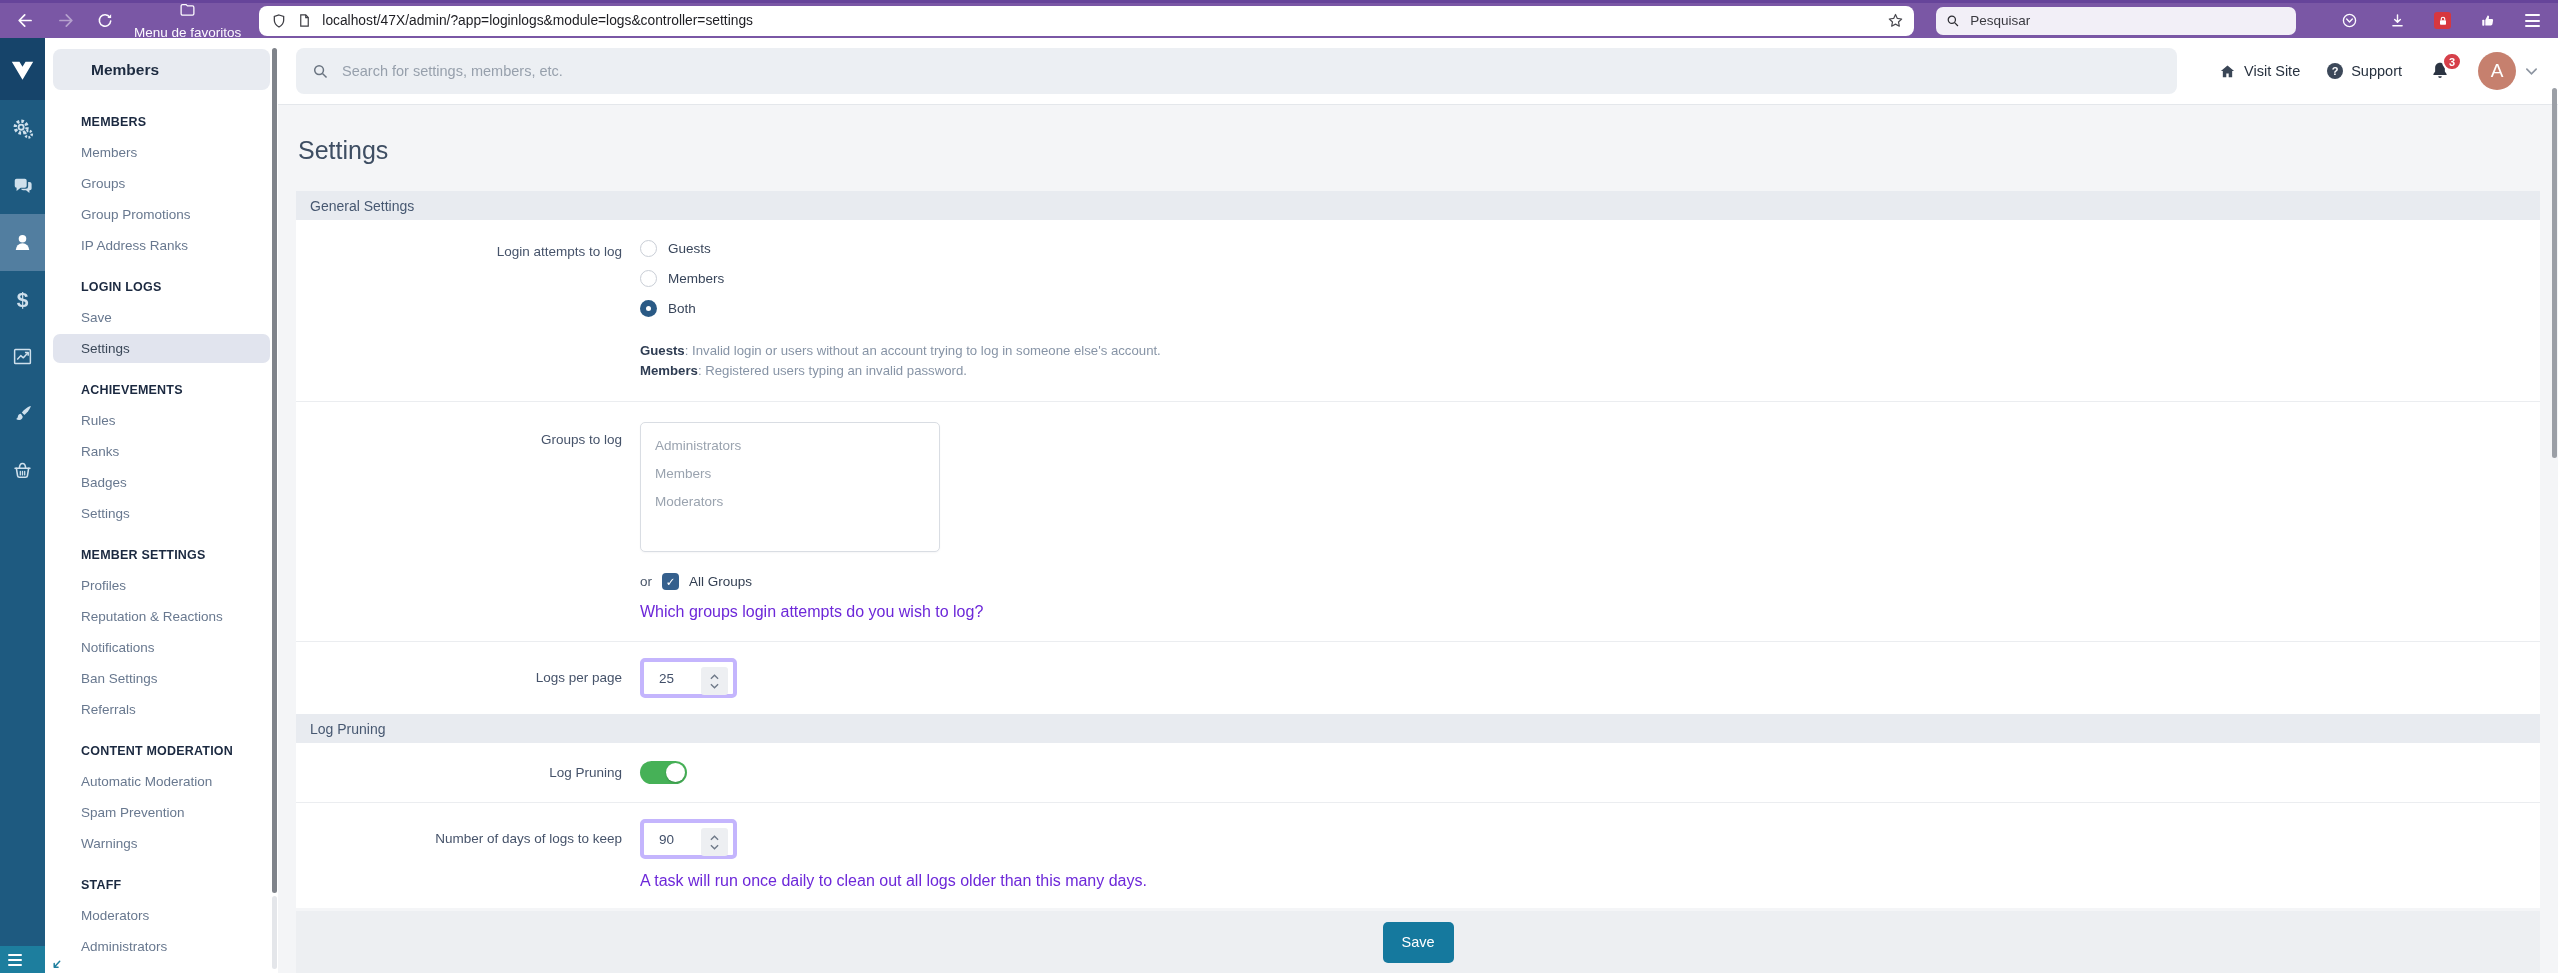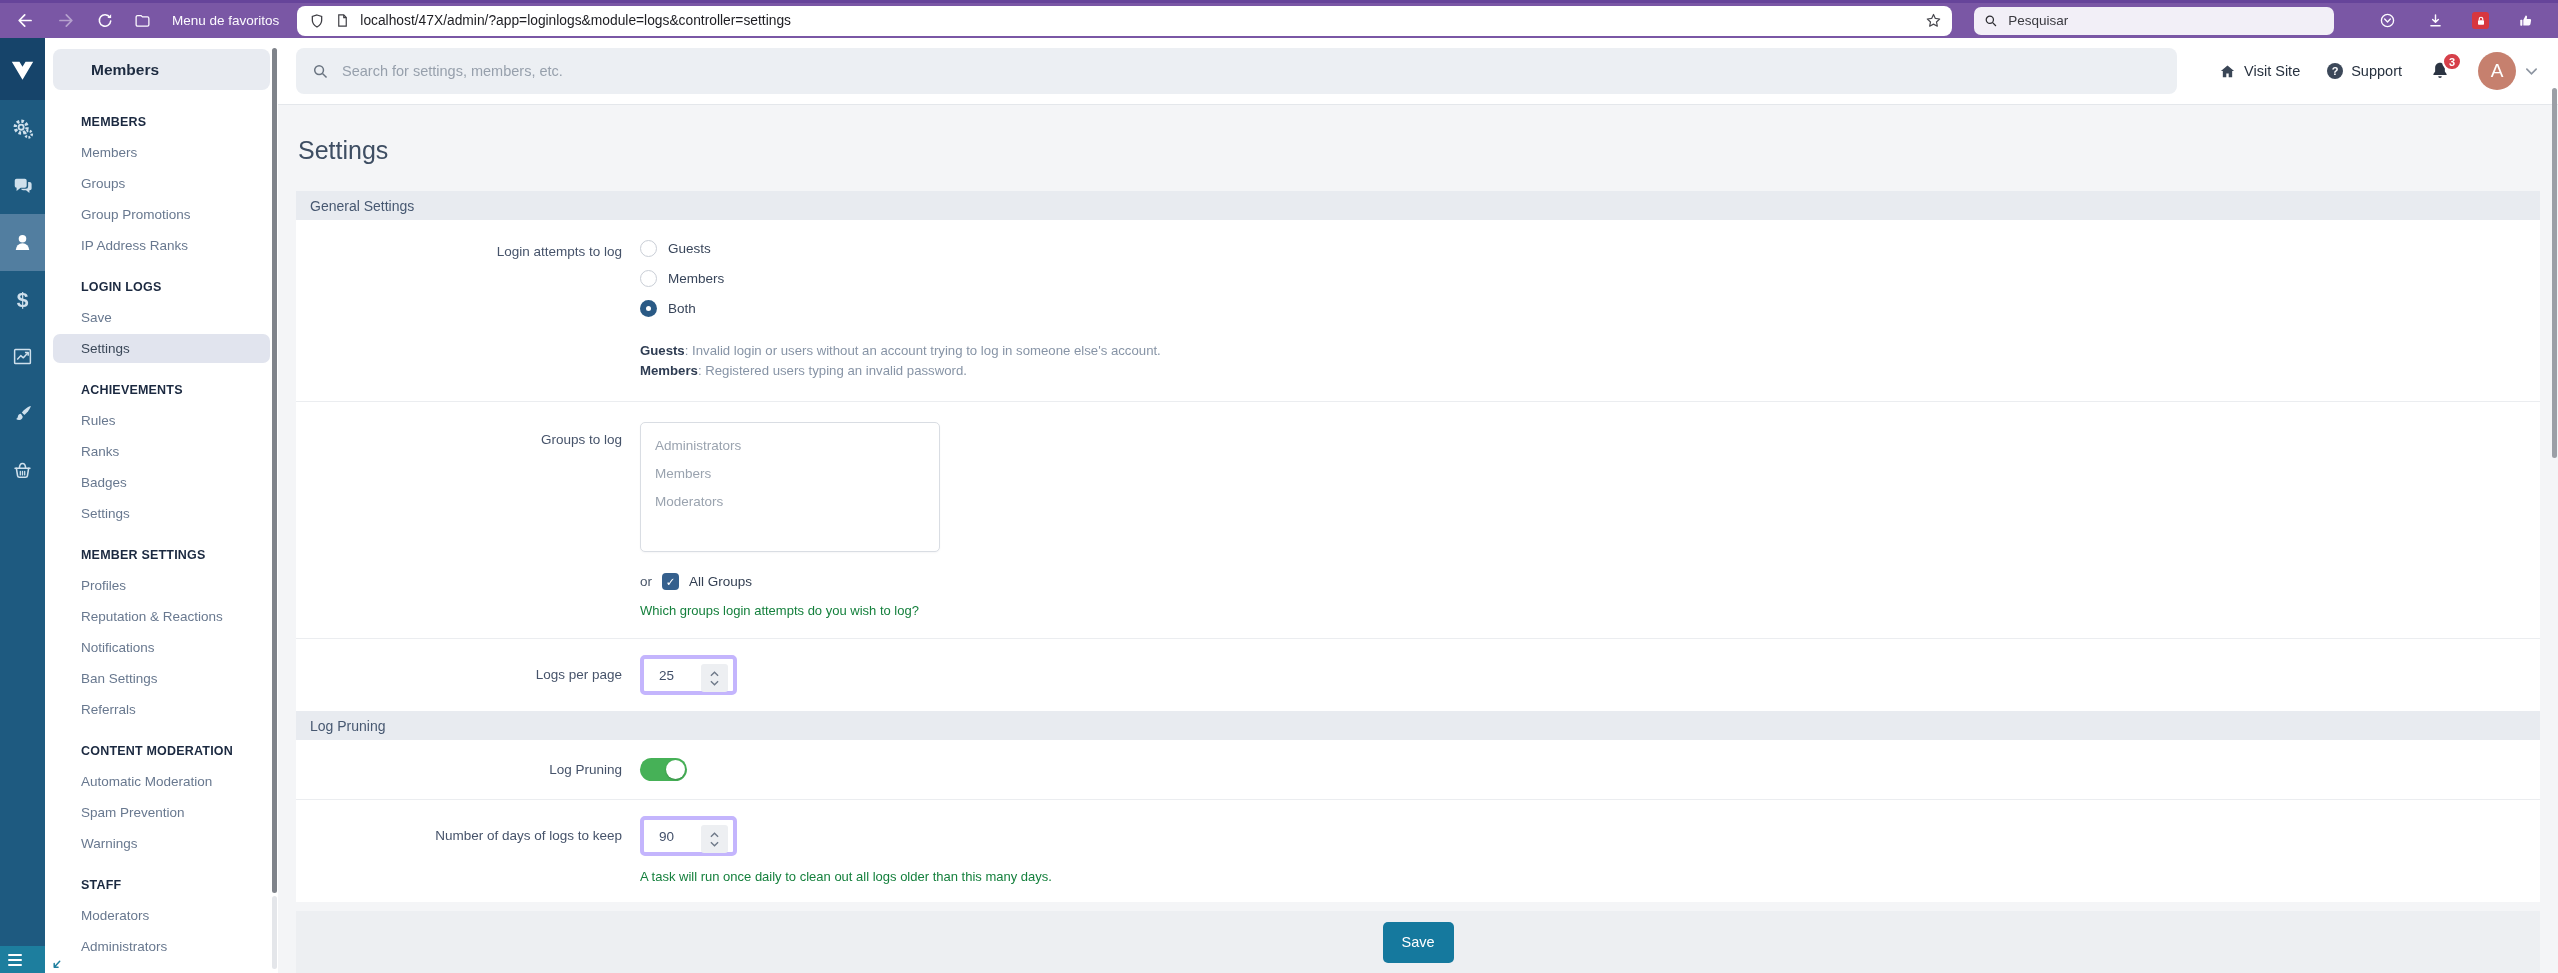--- a/index.html
+++ b/index.html
@@ -9,21 +9,21 @@
     font-family:"Liberation Sans", sans-serif;
     background:#f4f5f7; color:#3c4858;
   }
   .stage { width:2558px; height:973px; display:flex; flex-direction:column; overflow:hidden; }
 
   
   .browser { height:38px; flex:0 0 38px; background:#7a57a5; border-top:3px solid #66449a;
              display:flex; align-items:center; padding:0 22px 0 14px; gap:18px; }
   .b-icon { width:22px; height:22px; display:flex; align-items:center; justify-content:center; color:#fdfbff; flex:0 0 auto; }
   .b-icon.dim { opacity:.45; }
-  .fav-folder { display:flex; align-items:center; gap:21px; color:#fdfbff; font-size:13.5px; white-space:nowrap; }
+  .fav-folder { display:flex; align-items:center; gap:7px; color:#fdfbff; font-size:13.5px; white-space:nowrap;flex-direction:column; }
   .url-field { height:30px; flex:0 0 1655px; background:#ffffff; border-radius:8px;
                display:flex; align-items:center; padding:0 10px 0 12px; gap:10px; color:#3e3e44; }
   .url-text { flex:1; font-size:13.8px; color:#1d1d22; white-space:nowrap; overflow:hidden; }
   .chrome-search { height:28px; flex:0 0 360px; background:#f2eff7; border-radius:7px; margin-left:4px;
                    display:flex; align-items:center; padding:0 10px; gap:8px; }
   .chrome-search input { border:none; outline:none; background:transparent; font-family:inherit;
                          font-size:13.5px; color:#2b2b30; width:100%; }
   .chrome-search input::placeholder { color:#3a3a40; }
   .chrome-icons { display:flex; align-items:center; gap:26px; margin-left:24px; }
   .ext-red { width:17px; height:17px; border-radius:3px; background:#d7373f; display:flex; align-items:center; justify-content:center; }
@@ -96,21 +96,21 @@
   .radio.checked::after { content:""; position:absolute; left:6px; top:6px; width:5px; height:5px; border-radius:50%; background:#fff; }
   .desc { margin-top:24px; font-size:13.2px; line-height:20px; color:#8794a6; }
   .desc b { color:#2e3c52; }
   .selbox { width:300px; height:130px; border:1px solid #d9dde3; border-radius:5px; background:#fff;
             padding:9px 0; box-shadow:0 1px 2px rgba(20,30,50,.04); }
   .opt { padding:3px 14px; font-size:13.5px; line-height:22px; color:#9aa3af; cursor:default; }
   .orline { display:flex; align-items:center; gap:10px; margin-top:21px; font-size:13.5px; color:#4a5669; }
   .checkbox { width:17px; height:17px; border-radius:4px; background:#35608d; color:#fff; display:flex;
               align-items:center; justify-content:center; font-size:11.5px; cursor:pointer; flex:0 0 17px; }
   .cb-label { color:#333f52; cursor:pointer; }
-  .hint { margin-top:13px; font-size:13px; color:#15803d; }
+  .hint { margin-top:13px; font-size:16px; color:#6d28d9; }
   .numwrap { position:relative; width:97px; height:40px; border:4px solid #c4b5fd; border-radius:5px; background:#fff; }
   .numwrap input { border:none; outline:none; background:transparent; width:55px; height:100%;
                    padding:0 0 0 15px; font-family:inherit; font-size:13.5px; color:#42506a; }
   .stepper { position:absolute; right:5px; top:5px; width:27px; height:28px; background:#edeff2; border-radius:3px;
              display:flex; flex-direction:column; align-items:center; justify-content:center; gap:3px; cursor:pointer; color:#6e7988; }
   .toggle { width:47px; height:23px; border-radius:12px; background:#46b157; position:relative; cursor:pointer; }
   .toggle::after { content:""; position:absolute; right:2px; top:2px; width:19px; height:19px; border-radius:50%;
                    background:#fff; box-shadow:0 1px 2px rgba(0,0,0,.2); }
   .spacer-grow { flex:1; background:#f4f5f7; }
   .savebar { height:62px; flex:0 0 62px; background:#edeff2; display:flex; align-items:center; justify-content:center; }

